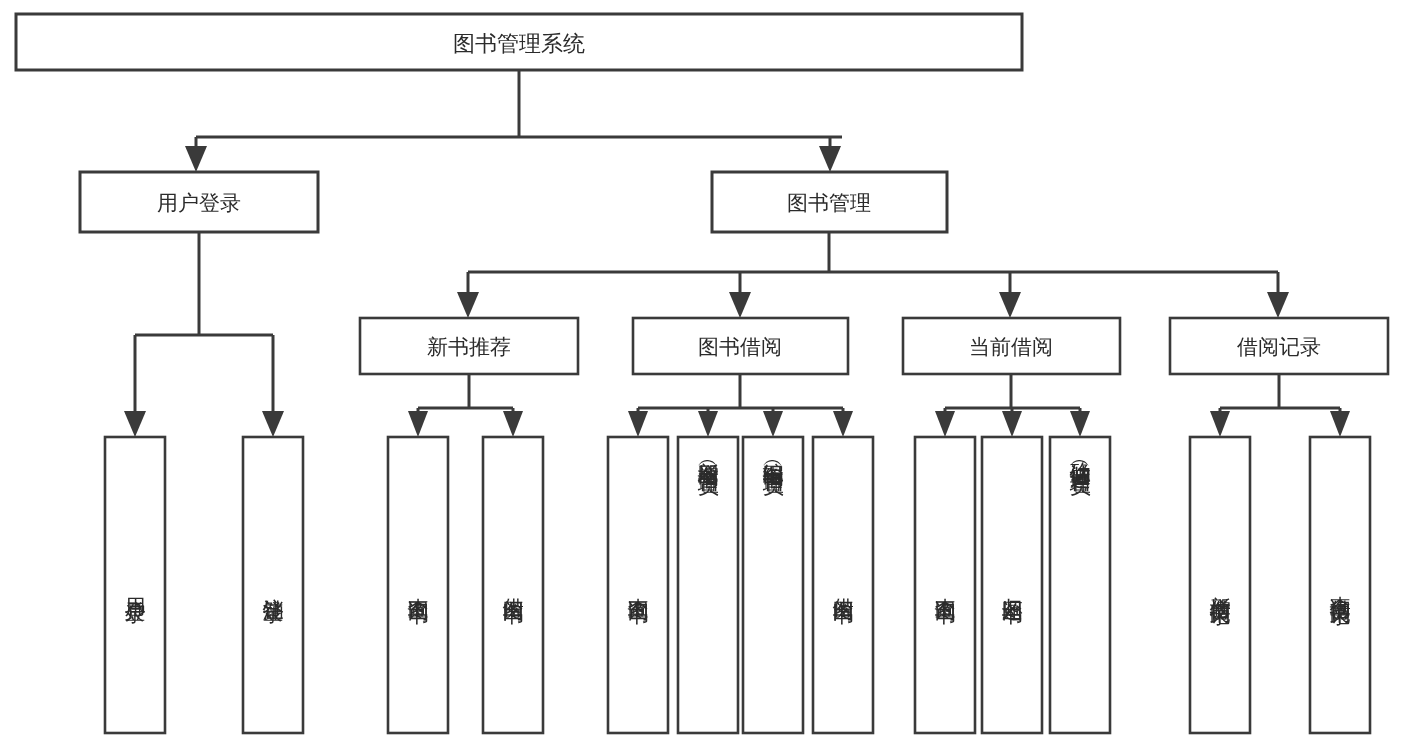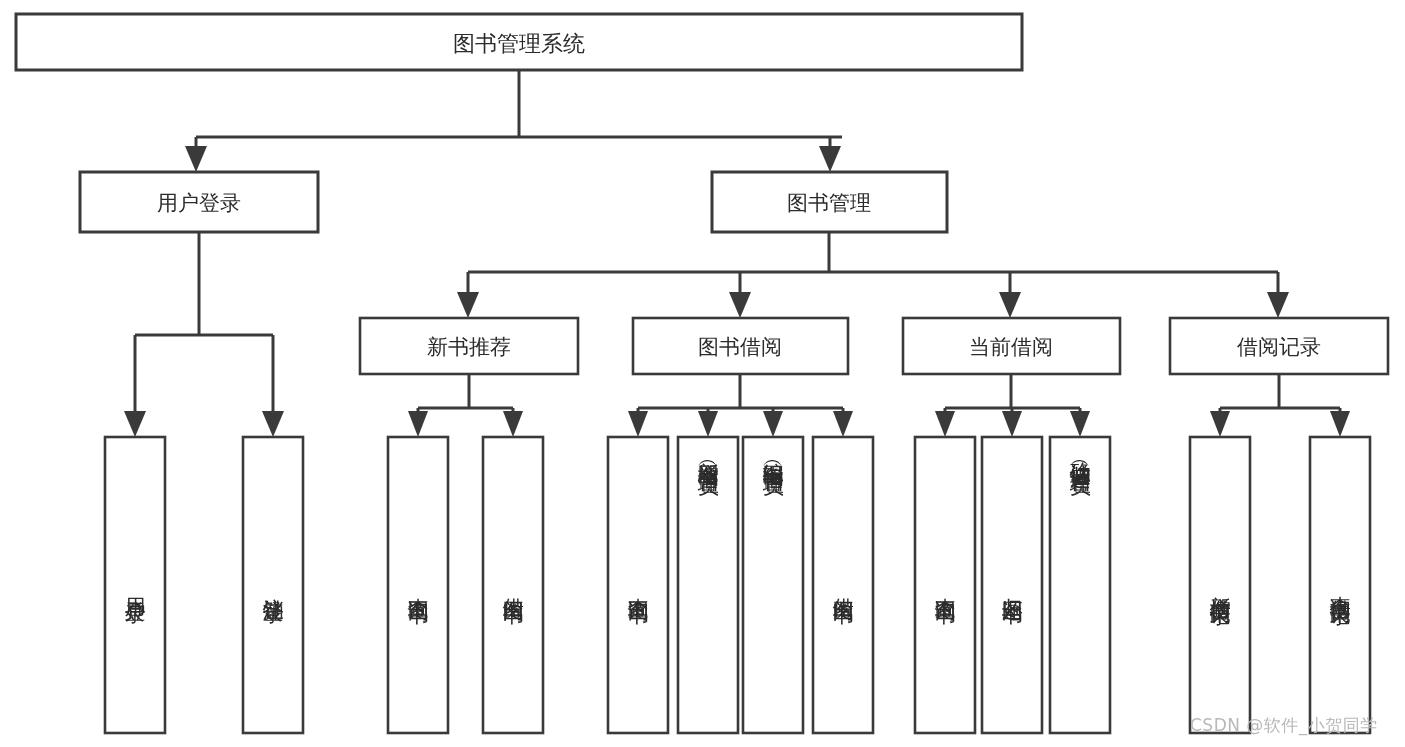--- a/index.html
+++ b/index.html
@@ -256,15 +256,14 @@
     <span class="leaf-label">确认归还（管理员）</span>
   </div>
 
   <div class="leaf-label-wrap" style="left:1190px; top:437px; width:60px; height:296px; align-items:center;">
     <span class="leaf-label">新增借阅记录</span>
   </div>
   <div class="leaf-label-wrap" style="left:1310px; top:437px; width:60px; height:296px; align-items:center;">
     <span class="leaf-label">查询借阅记录</span>
   </div>
 
-  <div class="watermark">CSDN @软件_小贺同学</div>
 
 </div>
 
 </body></html>

